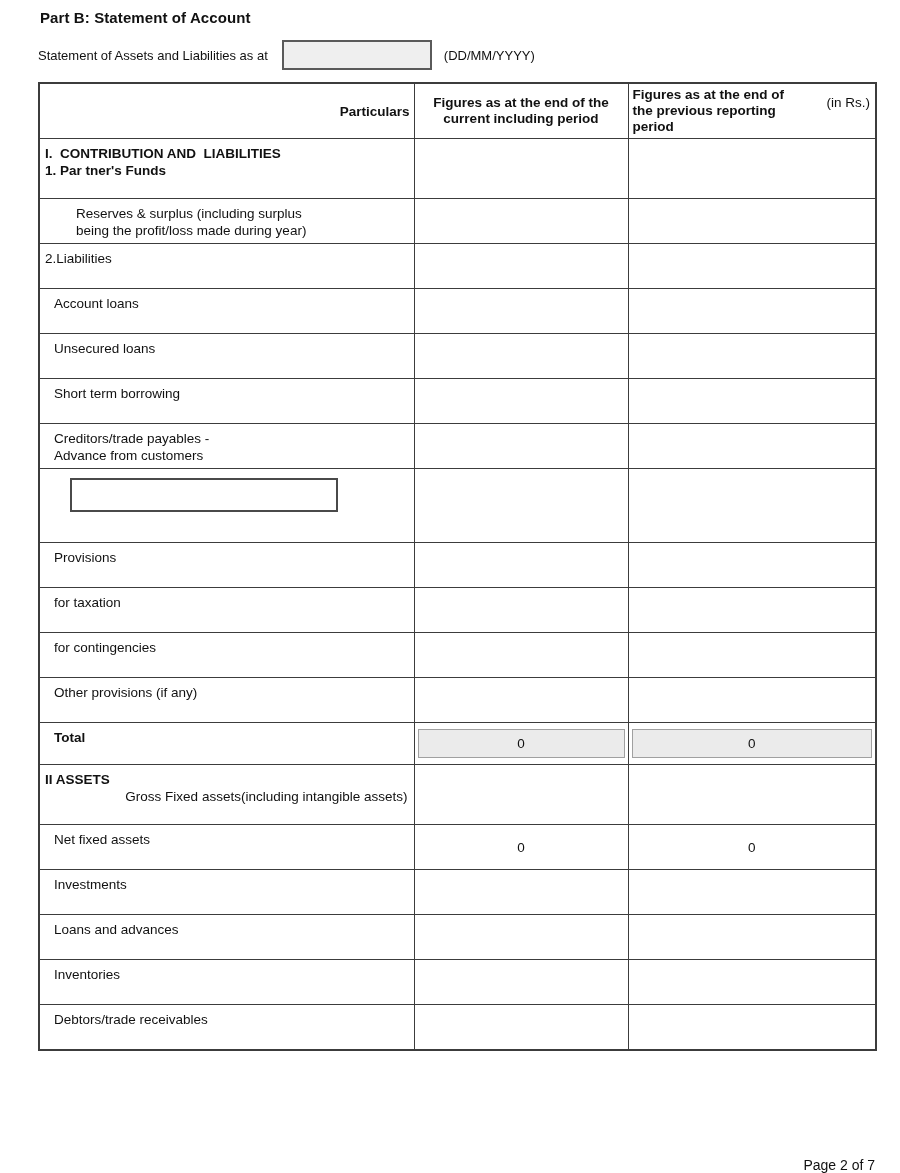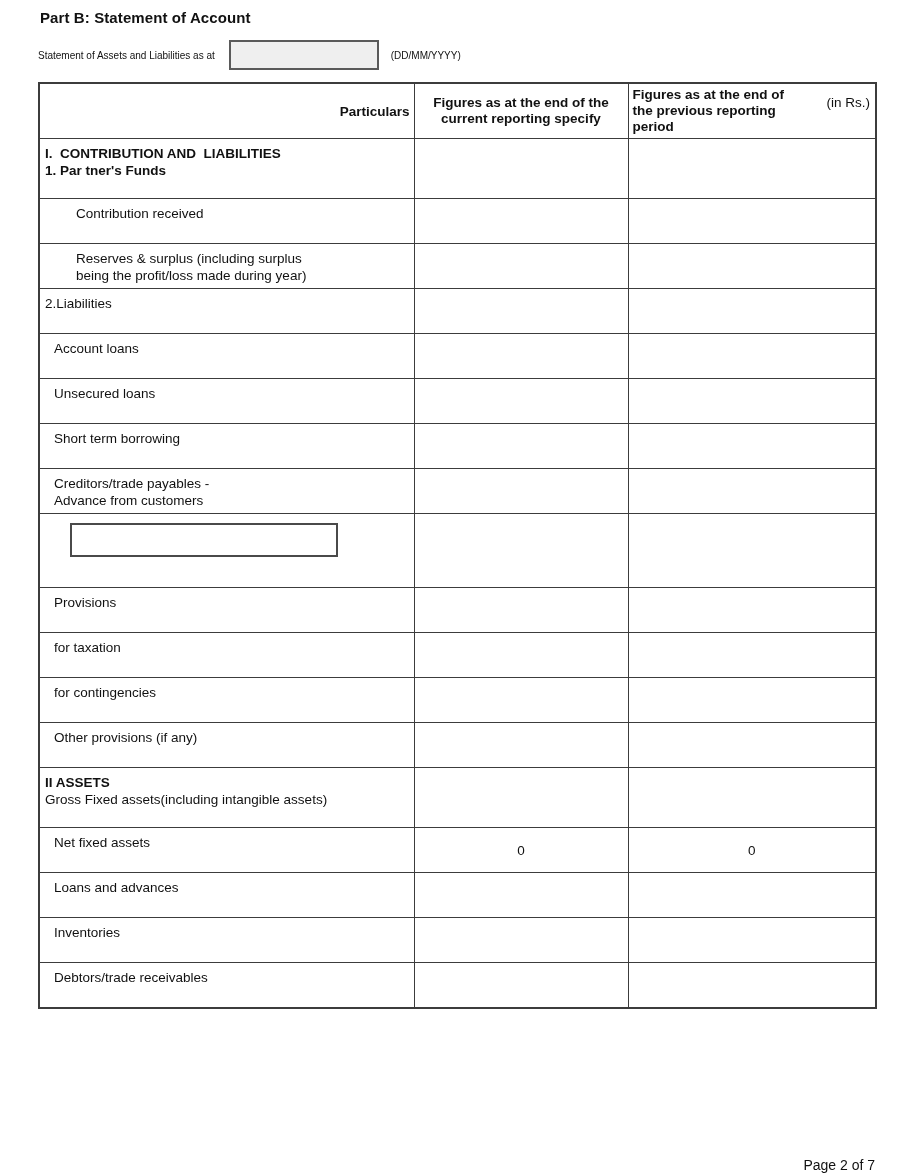--- a/index.html
+++ b/index.html
@@ -9,21 +9,21 @@
     font-family:"Liberation Sans", sans-serif;
     position:relative;overflow:hidden;
   }
   .page{padding:7px 25px 0 38px;}
 
   .part-title{
     font-size:15px;font-weight:bold;margin:2px 0 0 2px;letter-spacing:.1px;
   }
 
   .stmt-line{
-    display:flex;align-items:center;margin-top:14px;font-size:10px;
+    display:flex;align-items:center;margin-top:14px;font-size:13px;
   }
   .date-input{
     width:146px;height:26px;background:#efefef;
     border:2px solid #5a5a5a;margin-left:14px;flex:none;
   }
   .date-hint{margin-left:12px;}
 
   table.soa{
     border-collapse:collapse;table-layout:fixed;
     width:837px;margin-top:12px;
@@ -37,21 +37,21 @@
   .h3wrap{display:flex;align-items:flex-start;}
   .h3wrap .htxt{width:172px;text-align:left;line-height:16px;}
   .h3wrap .inrs{margin-left:auto;font-weight:normal;white-space:nowrap;padding:8px 1px 0 0;}
   th .htxt2{line-height:16px;}
 
   td.c-part{font-size:13.5px;vertical-align:top;padding:6px 6px 3px 4px;}
   td.c-val{font-size:13.5px;text-align:center;vertical-align:middle;padding:1px 2px;}
 
   .cell-line{white-space:pre-wrap;line-height:17px;}
   .cell-line.b{font-weight:bold;}
-  .cell-line.li-1{margin-left:0;}
+  .cell-line.li-1{margin-left:7px;text-align:right;}
 
   tr.ind-0 td.c-part{padding-left:5px;}
   tr.ind-1 td.c-part{padding-left:14px;}
   tr.ind-2 td.c-part{padding-left:36px;}
 
   tr.kind-section td{height:50px;}
   tr.kind-item td{height:35px;}
   tr.kind-item-input td{height:64px;}
   tr.kind-total td{height:32px;}
 
@@ -85,46 +85,39 @@
   <table class="soa" data-name="statement-of-account-table">
     <colgroup>
       <col style="width:375px">
         <col style="width:214px">
         <col style="width:248px">
     </colgroup>
     <thead>
       <tr data-name="table-header-row">
         <th class="h-part" data-name="header-particulars">Particulars</th>
         <th data-name="header-current-period">
-          <div class="htxt2" data-name="header-current-period-label">Figures as at the end of the current reporting specify</div>
+          <div class="htxt2" data-name="header-current-period-label">Figures as at the end of the current including period</div>
         </th>
         <th data-name="header-previous-period">
           <div class="h3wrap">
             <span class="htxt" data-name="header-previous-period-label">Figures as at the end of the previous reporting period</span>
             <span class="inrs" data-name="currency-unit-label">(in Rs.)</span>
           </div>
         </th>
       </tr>
     </thead>
     <tbody data-name="statement-table-body">
         <tr class="kind-section ind-0" data-name="row-section-contribution-liabilities">
           <td class="c-part" data-name="section-contribution-liabilities-particulars-cell">
             <div class="cell-line b" data-name="section-contribution-liabilities-label">I.  CONTRIBUTION AND  LIABILITIES</div>
             <div class="cell-line b" data-name="section-contribution-liabilities-label">1. Par tner's Funds</div>
           </td>
           <td class="c-val" data-name="section-contribution-liabilities-current-value-cell"></td>
           <td class="c-val" data-name="section-contribution-liabilities-previous-value-cell"></td>
         </tr>
-        <tr class="kind-item ind-2" data-name="row-contribution-received">
-          <td class="c-part" data-name="contribution-received-particulars-cell">
-            <div class="cell-line" data-name="contribution-received-label">Contribution received</div>
-          </td>
-          <td class="c-val" data-name="contribution-received-current-value-cell"></td>
-          <td class="c-val" data-name="contribution-received-previous-value-cell"></td>
-        </tr>
         <tr class="kind-item ind-2" data-name="row-reserves-surplus">
           <td class="c-part" data-name="reserves-surplus-particulars-cell">
             <div class="cell-line" data-name="reserves-surplus-label">Reserves &amp; surplus (including surplus</div>
             <div class="cell-line" data-name="reserves-surplus-label">being the profit/loss made during year)</div>
           </td>
           <td class="c-val" data-name="reserves-surplus-current-value-cell"></td>
           <td class="c-val" data-name="reserves-surplus-previous-value-cell"></td>
         </tr>
         <tr class="kind-item ind-0" data-name="row-liabilities-heading">
           <td class="c-part" data-name="liabilities-heading-particulars-cell">
@@ -190,35 +183,53 @@
           <td class="c-val" data-name="for-contingencies-current-value-cell"></td>
           <td class="c-val" data-name="for-contingencies-previous-value-cell"></td>
         </tr>
         <tr class="kind-item ind-1" data-name="row-other-provisions">
           <td class="c-part" data-name="other-provisions-particulars-cell">
             <div class="cell-line" data-name="other-provisions-label">Other provisions (if any)</div>
           </td>
           <td class="c-val" data-name="other-provisions-current-value-cell"></td>
           <td class="c-val" data-name="other-provisions-previous-value-cell"></td>
         </tr>
+        <tr class="kind-total ind-1" data-name="row-total-liabilities">
+          <td class="c-part" data-name="total-liabilities-particulars-cell">
+            <div class="cell-line b" data-name="total-liabilities-label">Total</div>
+          </td>
+          <td class="c-val" data-name="total-liabilities-current-value-cell">
+            <div class="ro-field" data-name="total-liabilities-current-readonly-field">0</div>
+          </td>
+          <td class="c-val" data-name="total-liabilities-previous-value-cell">
+            <div class="ro-field" data-name="total-liabilities-previous-readonly-field">0</div>
+          </td>
+        </tr>
         <tr class="kind-section ind-0" data-name="row-section-assets">
           <td class="c-part" data-name="section-assets-particulars-cell">
             <div class="cell-line b" data-name="section-assets-label">II ASSETS</div>
             <div class="cell-line li-1" data-name="section-assets-label">Gross Fixed assets(including intangible assets)</div>
           </td>
           <td class="c-val" data-name="section-assets-current-value-cell"></td>
           <td class="c-val" data-name="section-assets-previous-value-cell"></td>
         </tr>
         <tr class="kind-item ind-1" data-name="row-net-fixed-assets">
           <td class="c-part" data-name="net-fixed-assets-particulars-cell">
             <div class="cell-line" data-name="net-fixed-assets-label">Net fixed assets</div>
           </td>
           <td class="c-val" data-name="net-fixed-assets-current-value-cell">0</td>
           <td class="c-val" data-name="net-fixed-assets-previous-value-cell">0</td>
         </tr>
+        <tr class="kind-item ind-1" data-name="row-investments">
+          <td class="c-part" data-name="investments-particulars-cell">
+            <div class="cell-line" data-name="investments-label">Investments</div>
+          </td>
+          <td class="c-val" data-name="investments-current-value-cell"></td>
+          <td class="c-val" data-name="investments-previous-value-cell"></td>
+        </tr>
         <tr class="kind-item ind-1" data-name="row-loans-and-advances">
           <td class="c-part" data-name="loans-and-advances-particulars-cell">
             <div class="cell-line" data-name="loans-and-advances-label">Loans and advances</div>
           </td>
           <td class="c-val" data-name="loans-and-advances-current-value-cell"></td>
           <td class="c-val" data-name="loans-and-advances-previous-value-cell"></td>
         </tr>
         <tr class="kind-item ind-1" data-name="row-inventories">
           <td class="c-part" data-name="inventories-particulars-cell">
             <div class="cell-line" data-name="inventories-label">Inventories</div>

